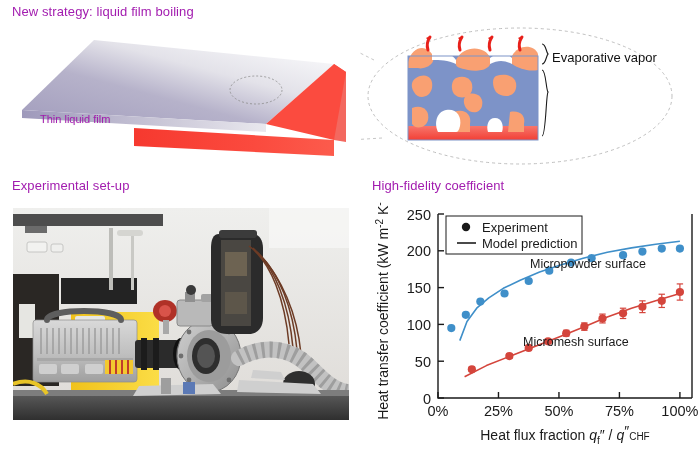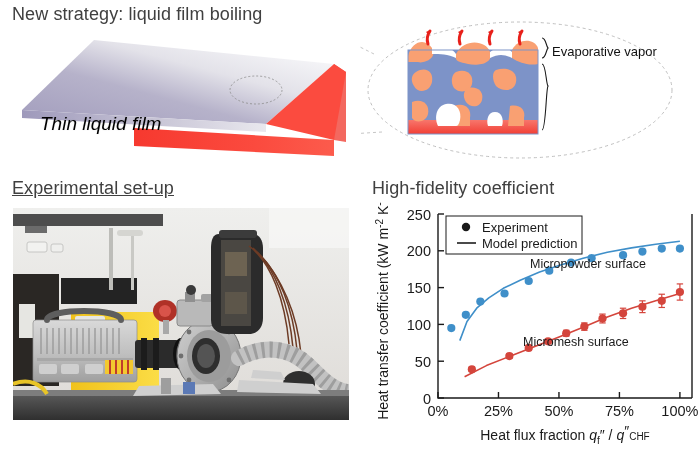--- a/index.html
+++ b/index.html
@@ -1,40 +1,40 @@
 <!DOCTYPE html>
 <html><head>
 <meta charset="utf-8">
 <style>
   html,body{margin:0;padding:0;background:#ffffff;}
   body{width:700px;height:453px;position:relative;overflow:hidden;
        font-family:"Liberation Sans",sans-serif;color:#111;}
 
-  .panel-title{position:absolute;font-size:18px;color:#404040;white-space:nowrap;letter-spacing:.1px;}
+  .panel-title{position:absolute;font-size:13px;color:#a21caf;white-space:nowrap;letter-spacing:.1px;}
 
   
   #top-panel{position:absolute;left:0;top:0;width:700px;height:175px;}
 
   .slab-wrap{position:absolute;left:16px;top:28px;width:330px;height:130px;}
   .slab-svg{position:absolute;left:0;top:0;}
-  .slab-label{position:absolute;color:#000000;font-size:19px;white-space:nowrap;
-              text-shadow:0 0 2px rgba(0,0,0,.10);font-style:italic;}
+  .slab-label{position:absolute;color:#a21caf;font-size:11px;white-space:nowrap;
+              text-shadow:0 0 2px rgba(0,0,0,.10);}
   #thin-liquid-film-label{left:24px;top:85px;}
   #heating-electronics-label{left:120px;top:113px;}
 
   
-  #inset-wrap{position:absolute;left:360px;top:14px;width:340px;height:160px;text-decoration:underline;}
+  #inset-wrap{position:absolute;left:360px;top:20px;width:340px;height:160px;text-decoration:underline;}
   #inset-svg{position:absolute;left:0;top:0;}
   .inset-label{position:absolute;font-size:13px;color:#111;white-space:nowrap;}
   #evaporative-vapor-label{left:192px;top:30px;}
   #heat-carrying-bubbles-label{left:192px;top:79px;}
 
   
   #photo-panel{position:absolute;left:0;top:178px;width:366px;height:275px;}
-  #experimental-setup-title{left:12px;top:0px;text-decoration:underline;}
+  #experimental-setup-title{left:12px;top:0px;}
   .photo-frame{position:absolute;left:13px;top:30px;width:336px;height:212px;
                overflow:hidden;background:#d8d8d6;}
   .photo-svg{position:absolute;left:0;top:0;}
 
   
   #chart-panel{position:absolute;left:366px;top:178px;width:334px;height:275px;}
   #chart-title{left:6px;top:0px;}
   #plot-svg{position:absolute;left:0px;top:24px;}
   .ax-txt{font-family:"Liberation Sans",sans-serif;fill:#1a1a1a;}
 </style>

